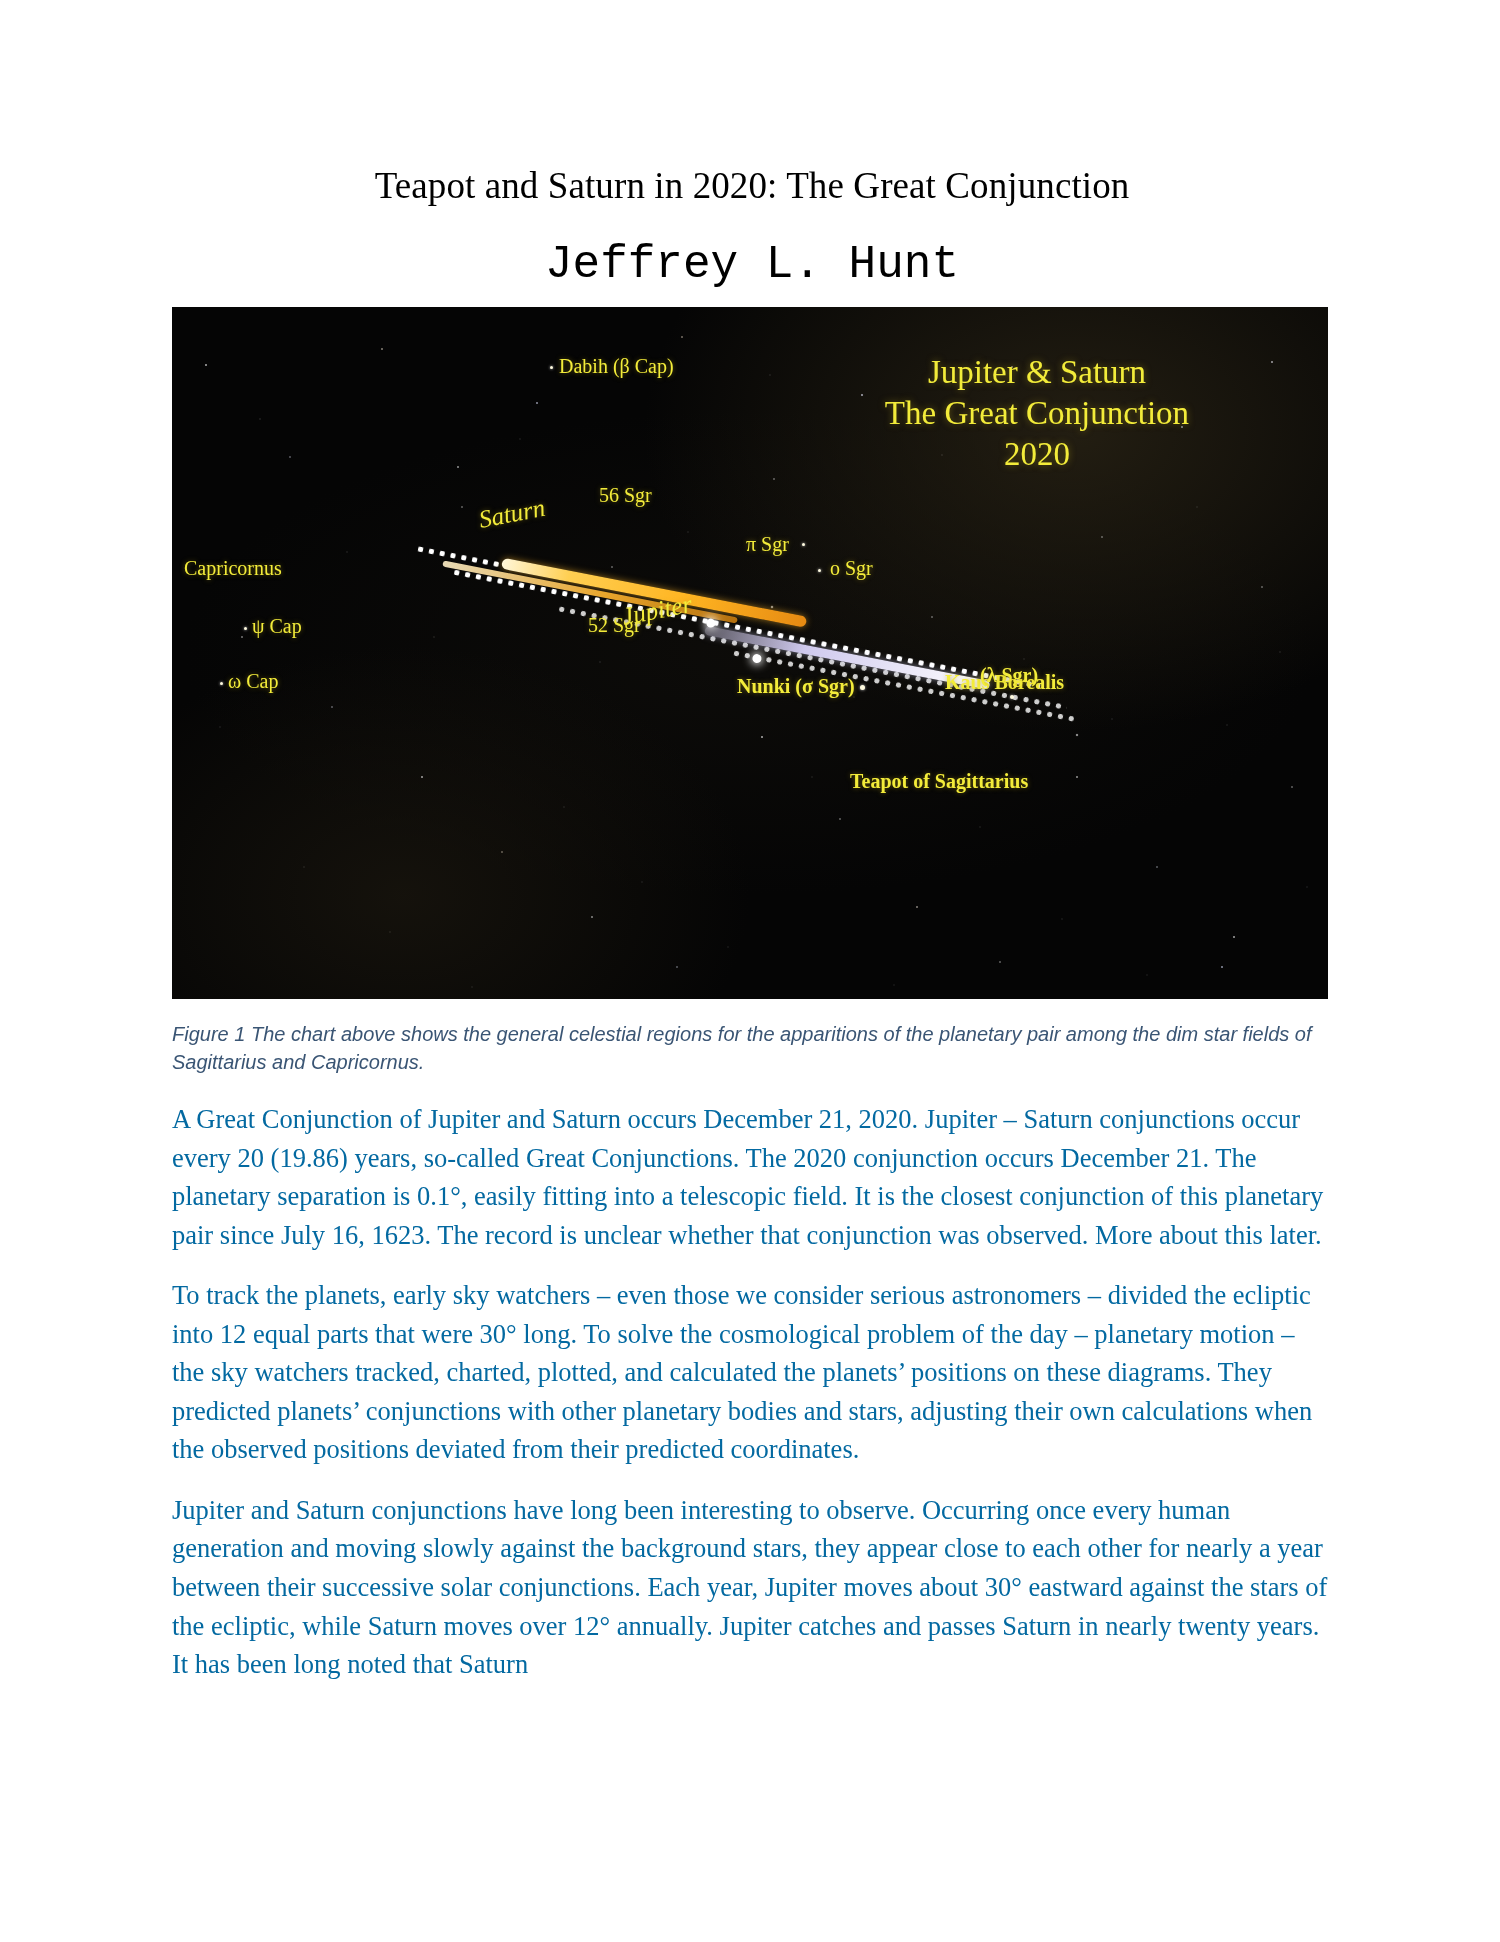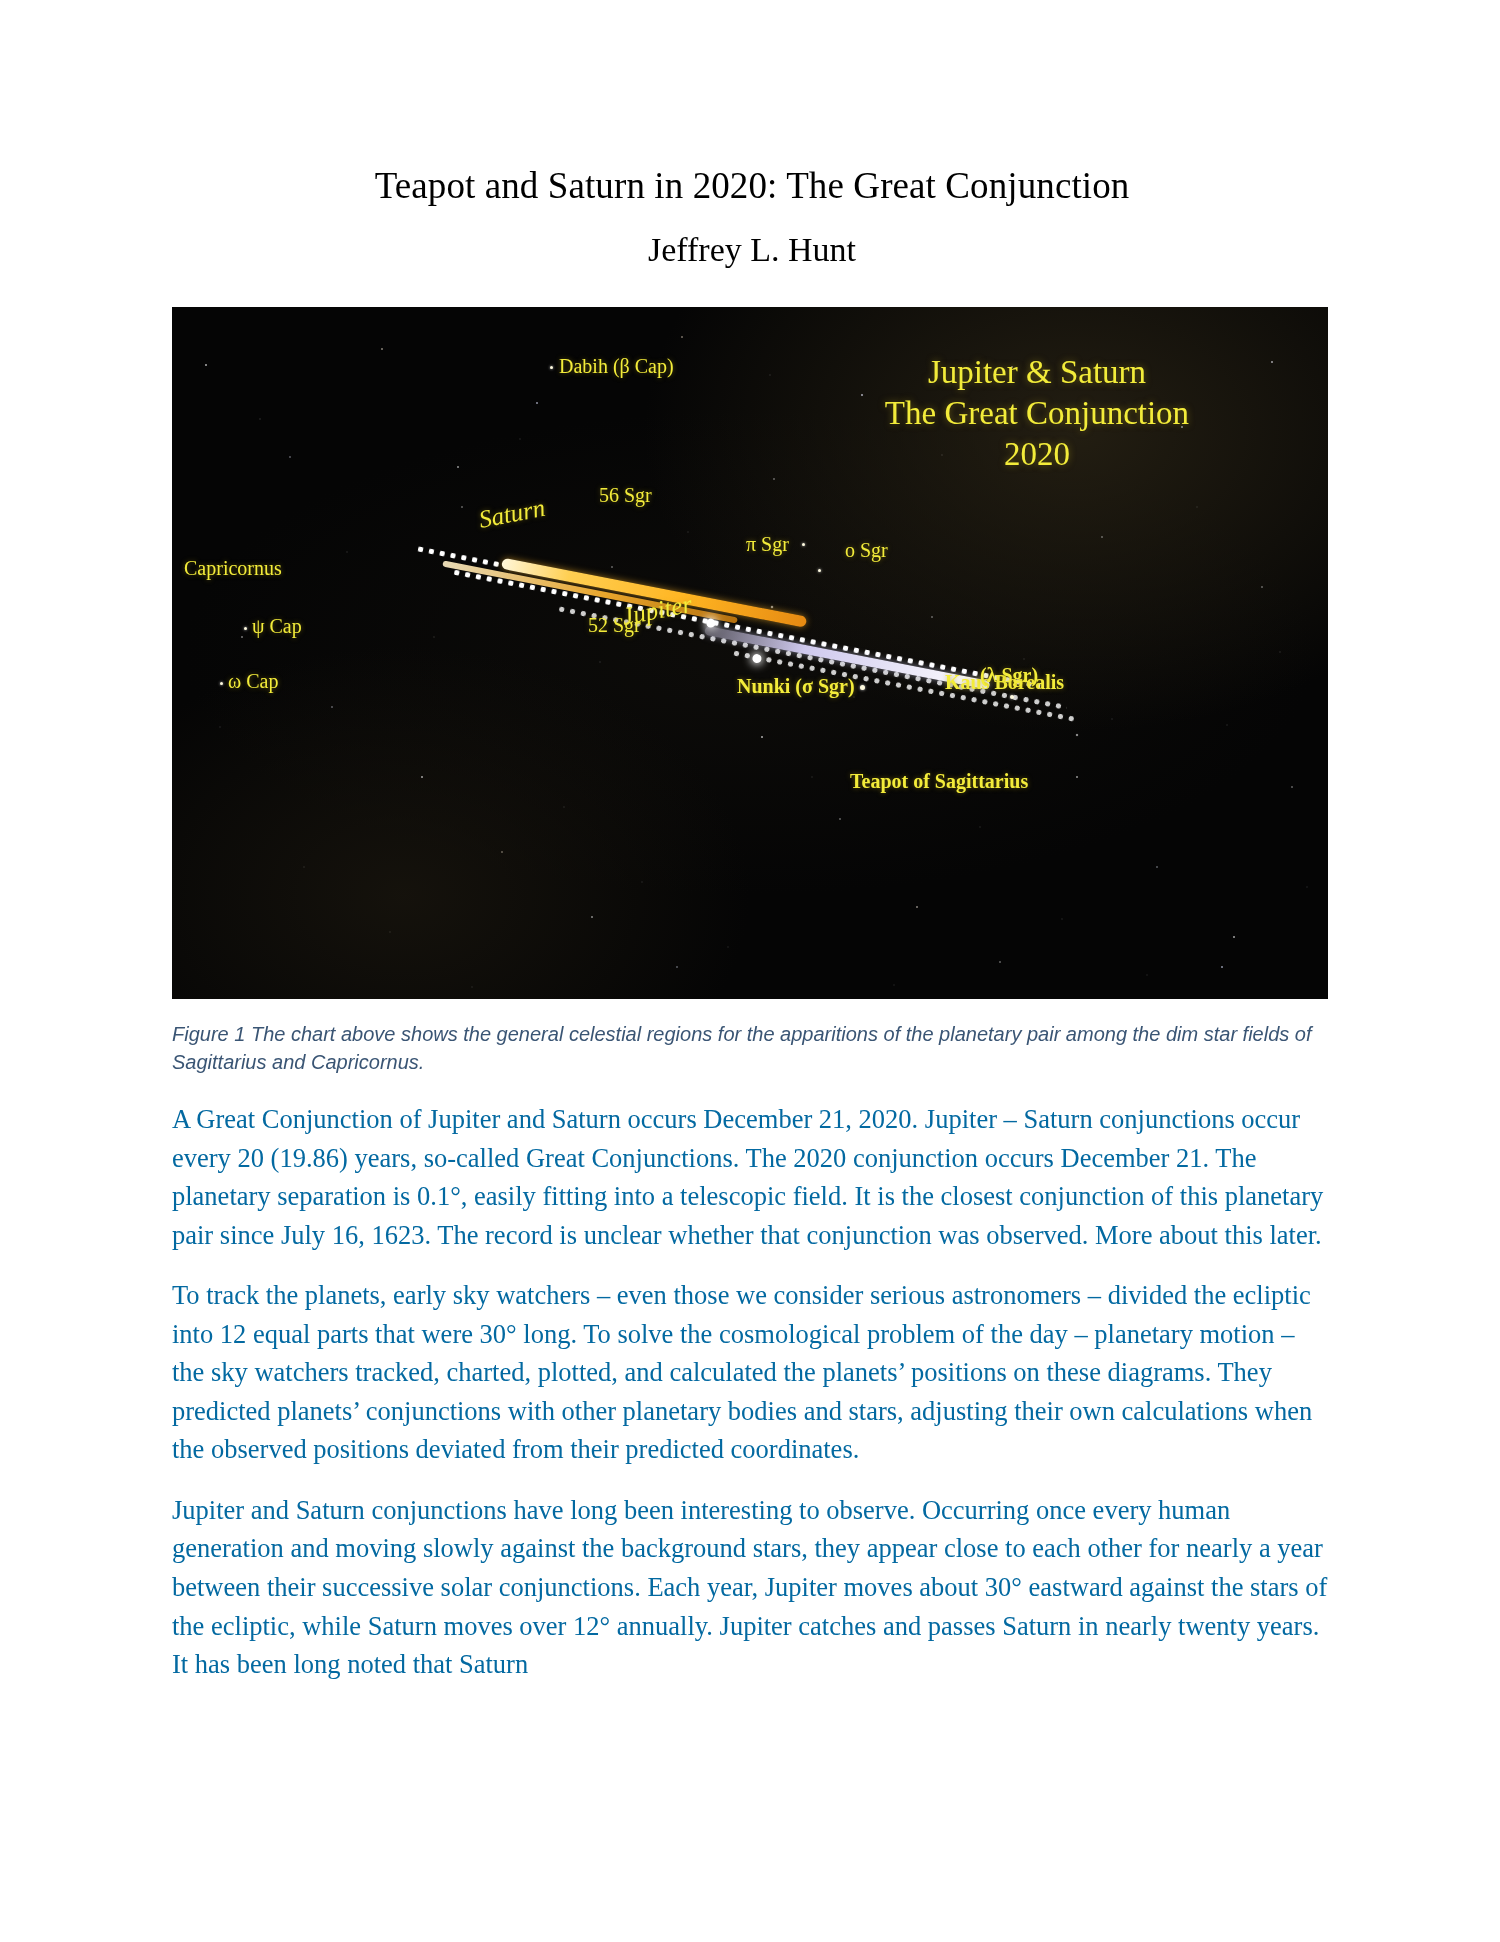--- a/index.html
+++ b/index.html
@@ -37,25 +37,25 @@
     font-size: 37px;
     font-weight: normal;
     line-height: 1.28;
     margin: 0;
     padding-top: 162px;
     letter-spacing: 0.1px;
     font-family: "Liberation Serif", serif;
   }
   .doc-author {
     text-align: center;
-    font-size: 34px;
+    font-size: 46px;
     font-weight: normal;
-    margin: 0;
+    margin: 8px;
     padding-top: 22px;
-    font-family: Liberation Serif, serif;
+    font-family: Liberation Mono, monospace;
   }
 
   
   .figure-wrap {
     position: absolute;
     left: 172px;
     top: 307px;
     width: 1156px;
     height: 692px;
   }
@@ -303,21 +303,21 @@
 
       <div class="ch-label ch-italic" style="left:310px; top:198px;">Saturn</div>
       <div class="ch-label ch-italic" style="left:453px; top:295px;">Jupiter</div>
 
       <div class="ch-label" style="left:427px; top:177px;">56 Sgr</div>
       <div class="ch-label" style="left:416px; top:307px;">52 Sgr</div>
 
       <div class="ch-label" style="left:574px; top:226px;">π Sgr</div>
       <span class="ch-dot" style="left:630px; top:236px;"></span>
 
-      <div class="ch-label" style="left:658px; top:232px;margin-left:15px;">o Sgr</div>
+      <div class="ch-label" style="left:658px; top:250px;">o Sgr</div>
       <span class="ch-dot" style="left:646px; top:262px;"></span>
 
       <div class="ch-label" style="left:12px; top:250px;">Capricornus</div>
 
       <span class="ch-dot" style="left:72px; top:320px;"></span>
       <div class="ch-label" style="left:80px; top:308px;">ψ Cap</div>
 
       <span class="ch-dot" style="left:48px; top:375px;"></span>
       <div class="ch-label" style="left:56px; top:363px;">ω Cap</div>
 

